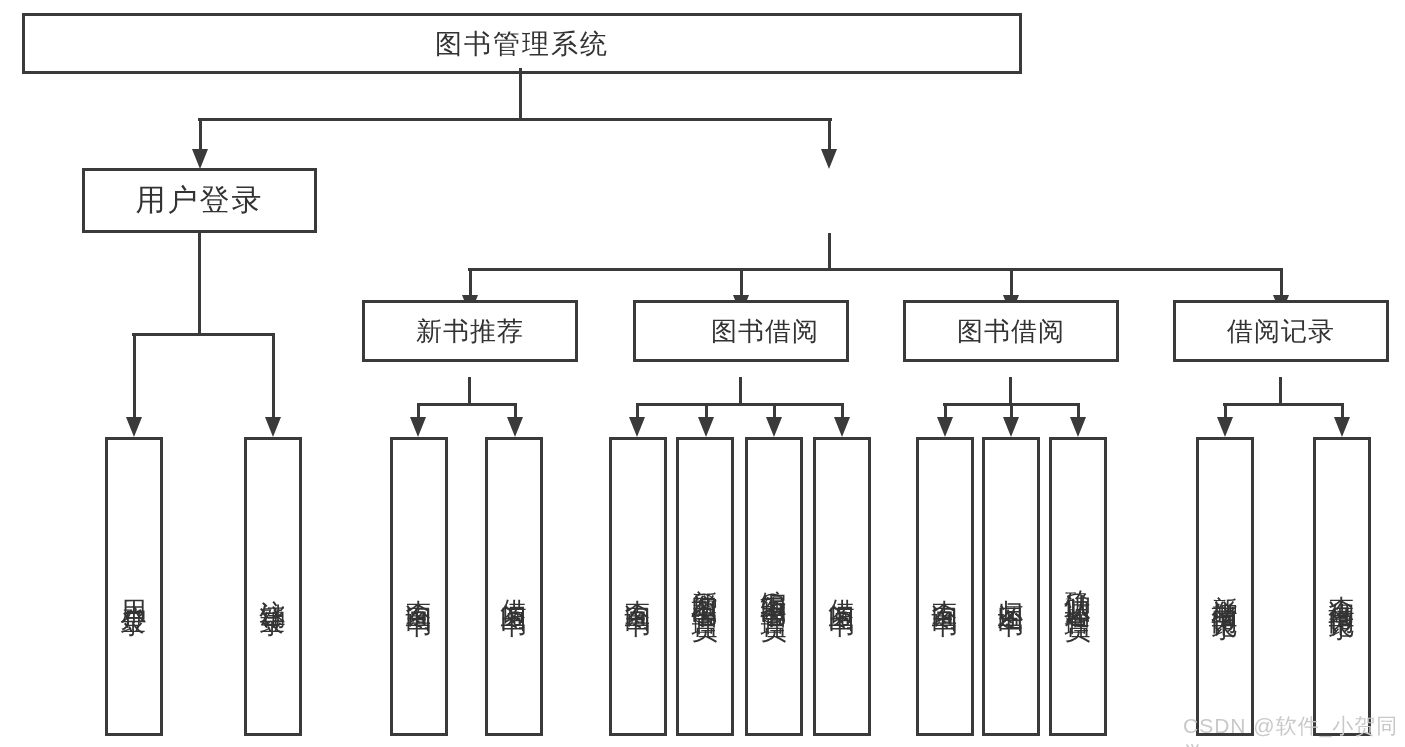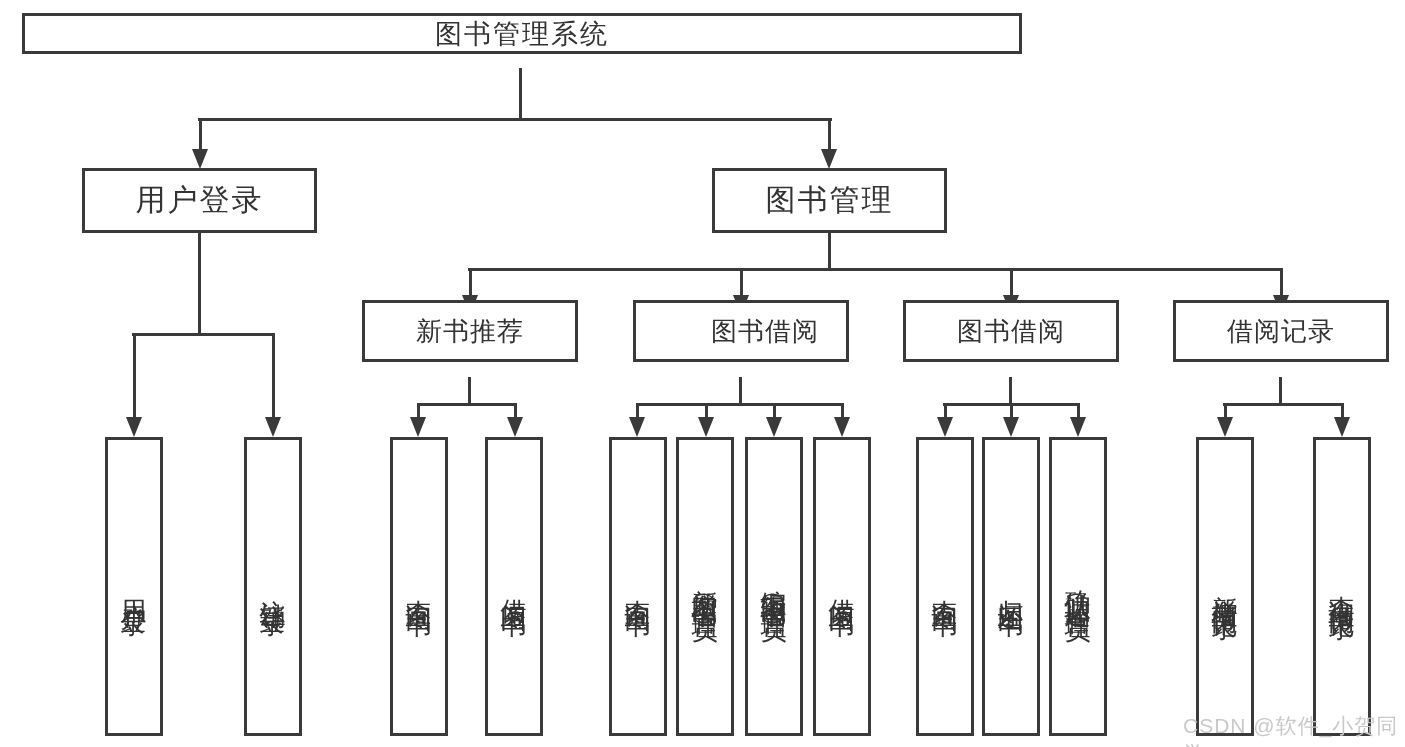--- a/index.html
+++ b/index.html
@@ -11,21 +11,21 @@
   html,body{margin:0;padding:0;background:var(--bg);}
   body{font-family:"Liberation Sans","DejaVu Sans",sans-serif;}
   #canvas{position:relative;width:1405px;height:747px;background:var(--bg);overflow:hidden;}
 
   .node{
     position:absolute;box-sizing:border-box;
     border:3px solid var(--line);background:var(--bg);
     display:flex;align-items:center;justify-content:center;
     color:var(--text);white-space:nowrap;
   }
-  .root-node{left:22px;top:13px;width:1000px;height:41px;font-size:27px;letter-spacing:2px;}
+  .root-node{left:22px;top:13px;width:1000px;height:61px;font-size:27px;letter-spacing:2px;}
   .l1{top:168px;width:235px;height:65px;font-size:30px;letter-spacing:2px;}
   .l2{top:300px;width:216px;height:62px;font-size:26px;letter-spacing:1px;}
   .leaf{
     top:437px;width:58px;height:299px;
     writing-mode:vertical-rl;text-orientation:mixed;
     font-size:26px;letter-spacing:4px;line-height:1;
     white-space:normal;
   }
 
   .vline{position:absolute;width:3px;background:var(--line);}
@@ -53,21 +53,20 @@
 <div id="canvas">
 
   <div class="node root-node">图书管理系统</div>
 
   <div class="vline" style="left:519px;top:68px;height:53px;"></div>
   <div class="hline" style="left:198px;top:118px;width:634px;"></div>
   <div class="arrow" style="left:192px;top:119px;height:50px;"></div>
   <div class="arrow" style="left:821px;top:119px;height:50px;"></div>
 
   <div class="node l1" style="left:82px;">用户登录</div>
-  <div class="node l1" style="left:712px;">图书管理</div>
 
   <div class="vline" style="left:198px;top:233px;height:103px;"></div>
   <div class="hline" style="left:132px;top:333px;width:143px;"></div>
   <div class="arrow" style="left:126px;top:334px;height:103px;"></div>
   <div class="arrow" style="left:265px;top:334px;height:103px;"></div>
 
   <div class="vline" style="left:828px;top:233px;height:38px;"></div>
   <div class="hline" style="left:468px;top:268px;width:815px;"></div>
   <div class="arrow" style="left:462px;top:269px;height:46px;"></div>
   <div class="arrow" style="left:733px;top:269px;height:46px;"></div>

